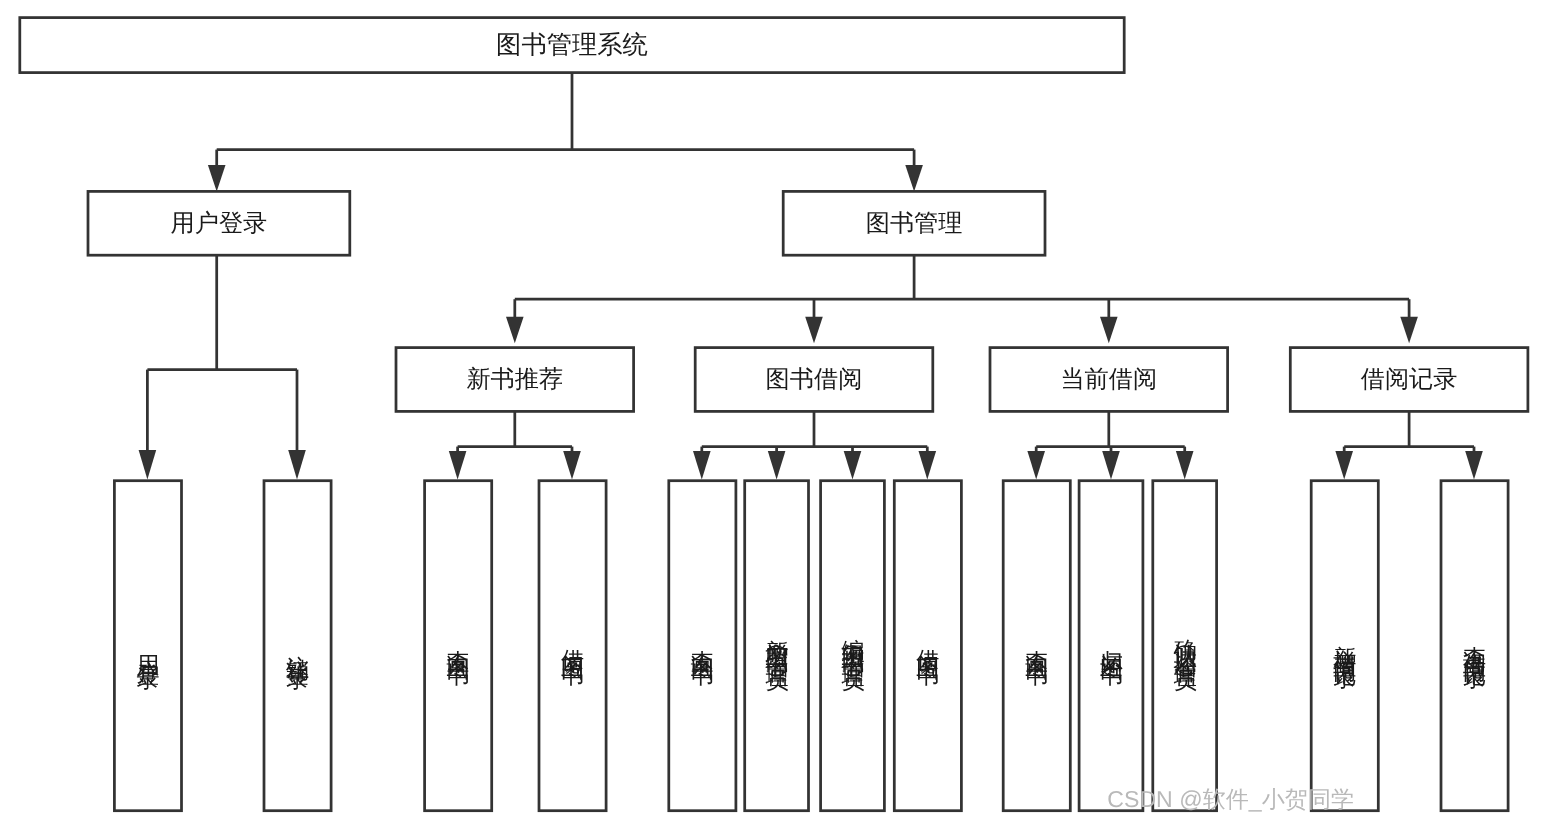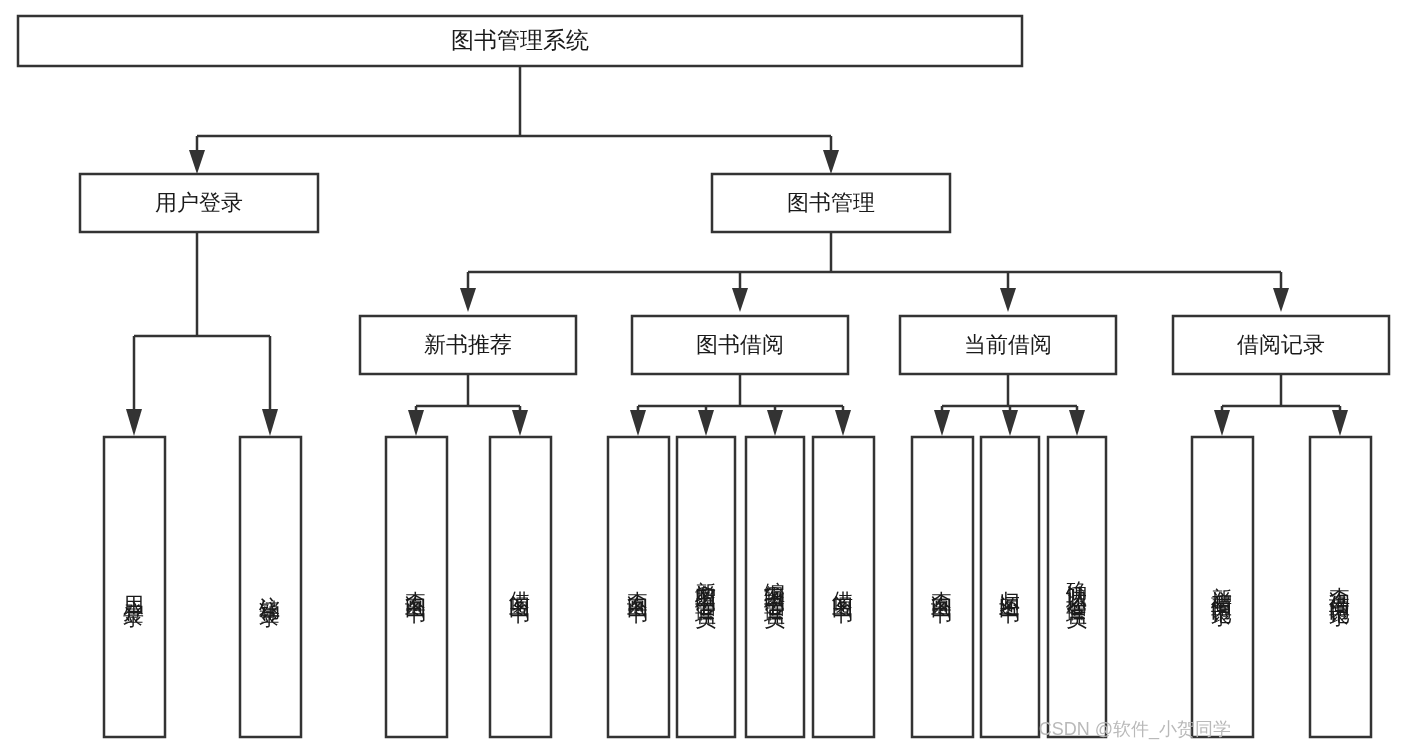--- a/index.html
+++ b/index.html
@@ -57,21 +57,21 @@
   }
   .arrow-head {
     fill: #333333;
     stroke: none;
   }
   .watermark {
     position: absolute;
     right: 10px;
     bottom: 6px;
     font-family: "Liberation Sans", "DejaVu Sans", sans-serif;
-    font-size: 18px;
+    font-size: 21px;
     color: #b9b9b9;
     white-space: nowrap;
     user-select: none;
   }
 </style>
 </head>
 <body>
 
 <div id="diagram-root">
   <svg class="diagram" viewBox="0 0 1405 747" xmlns="http://www.w3.org/2000/svg">

